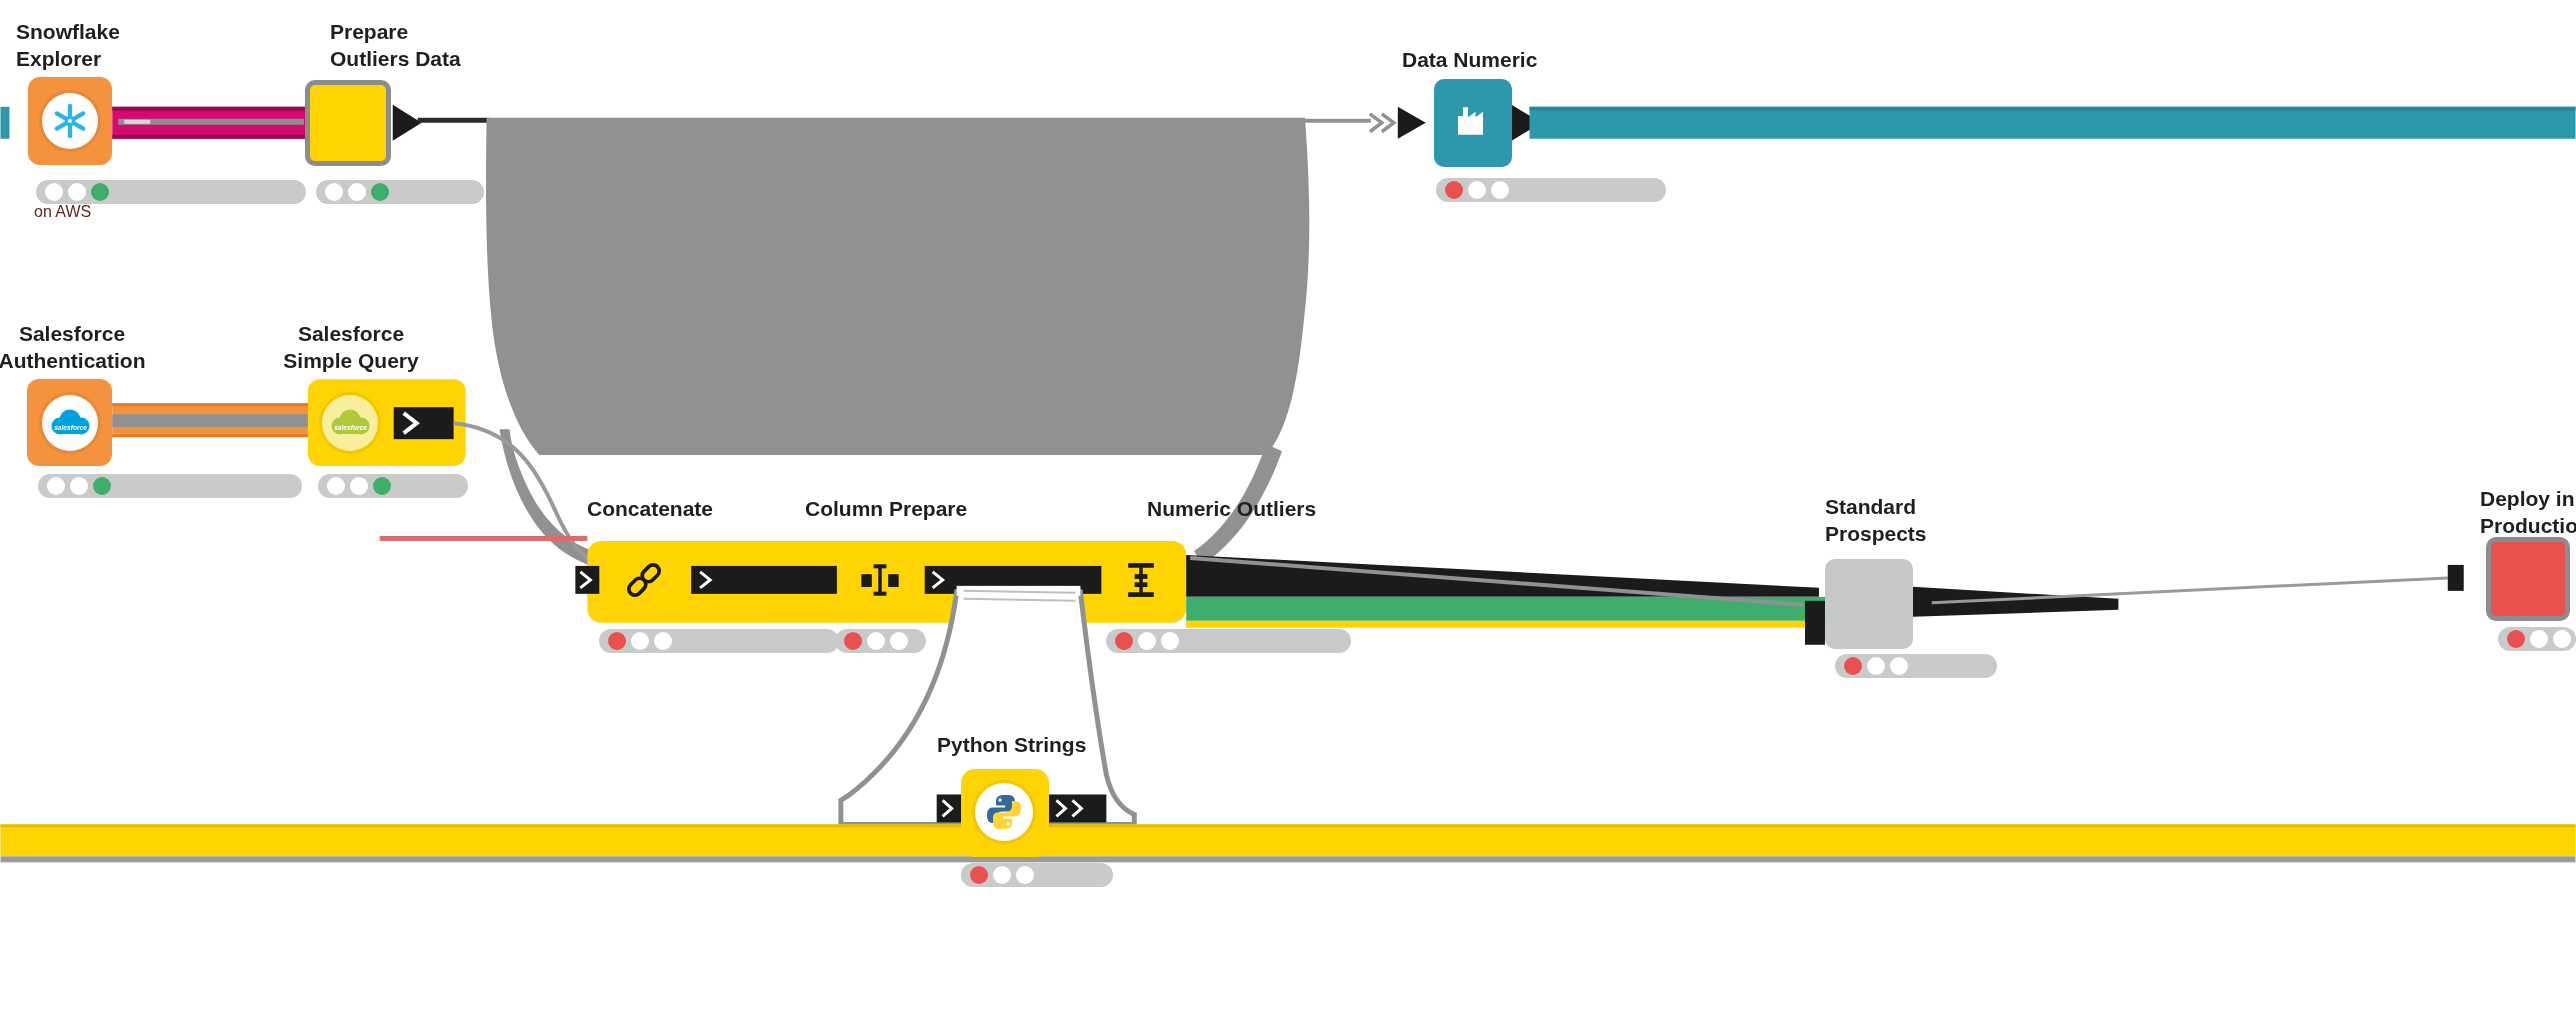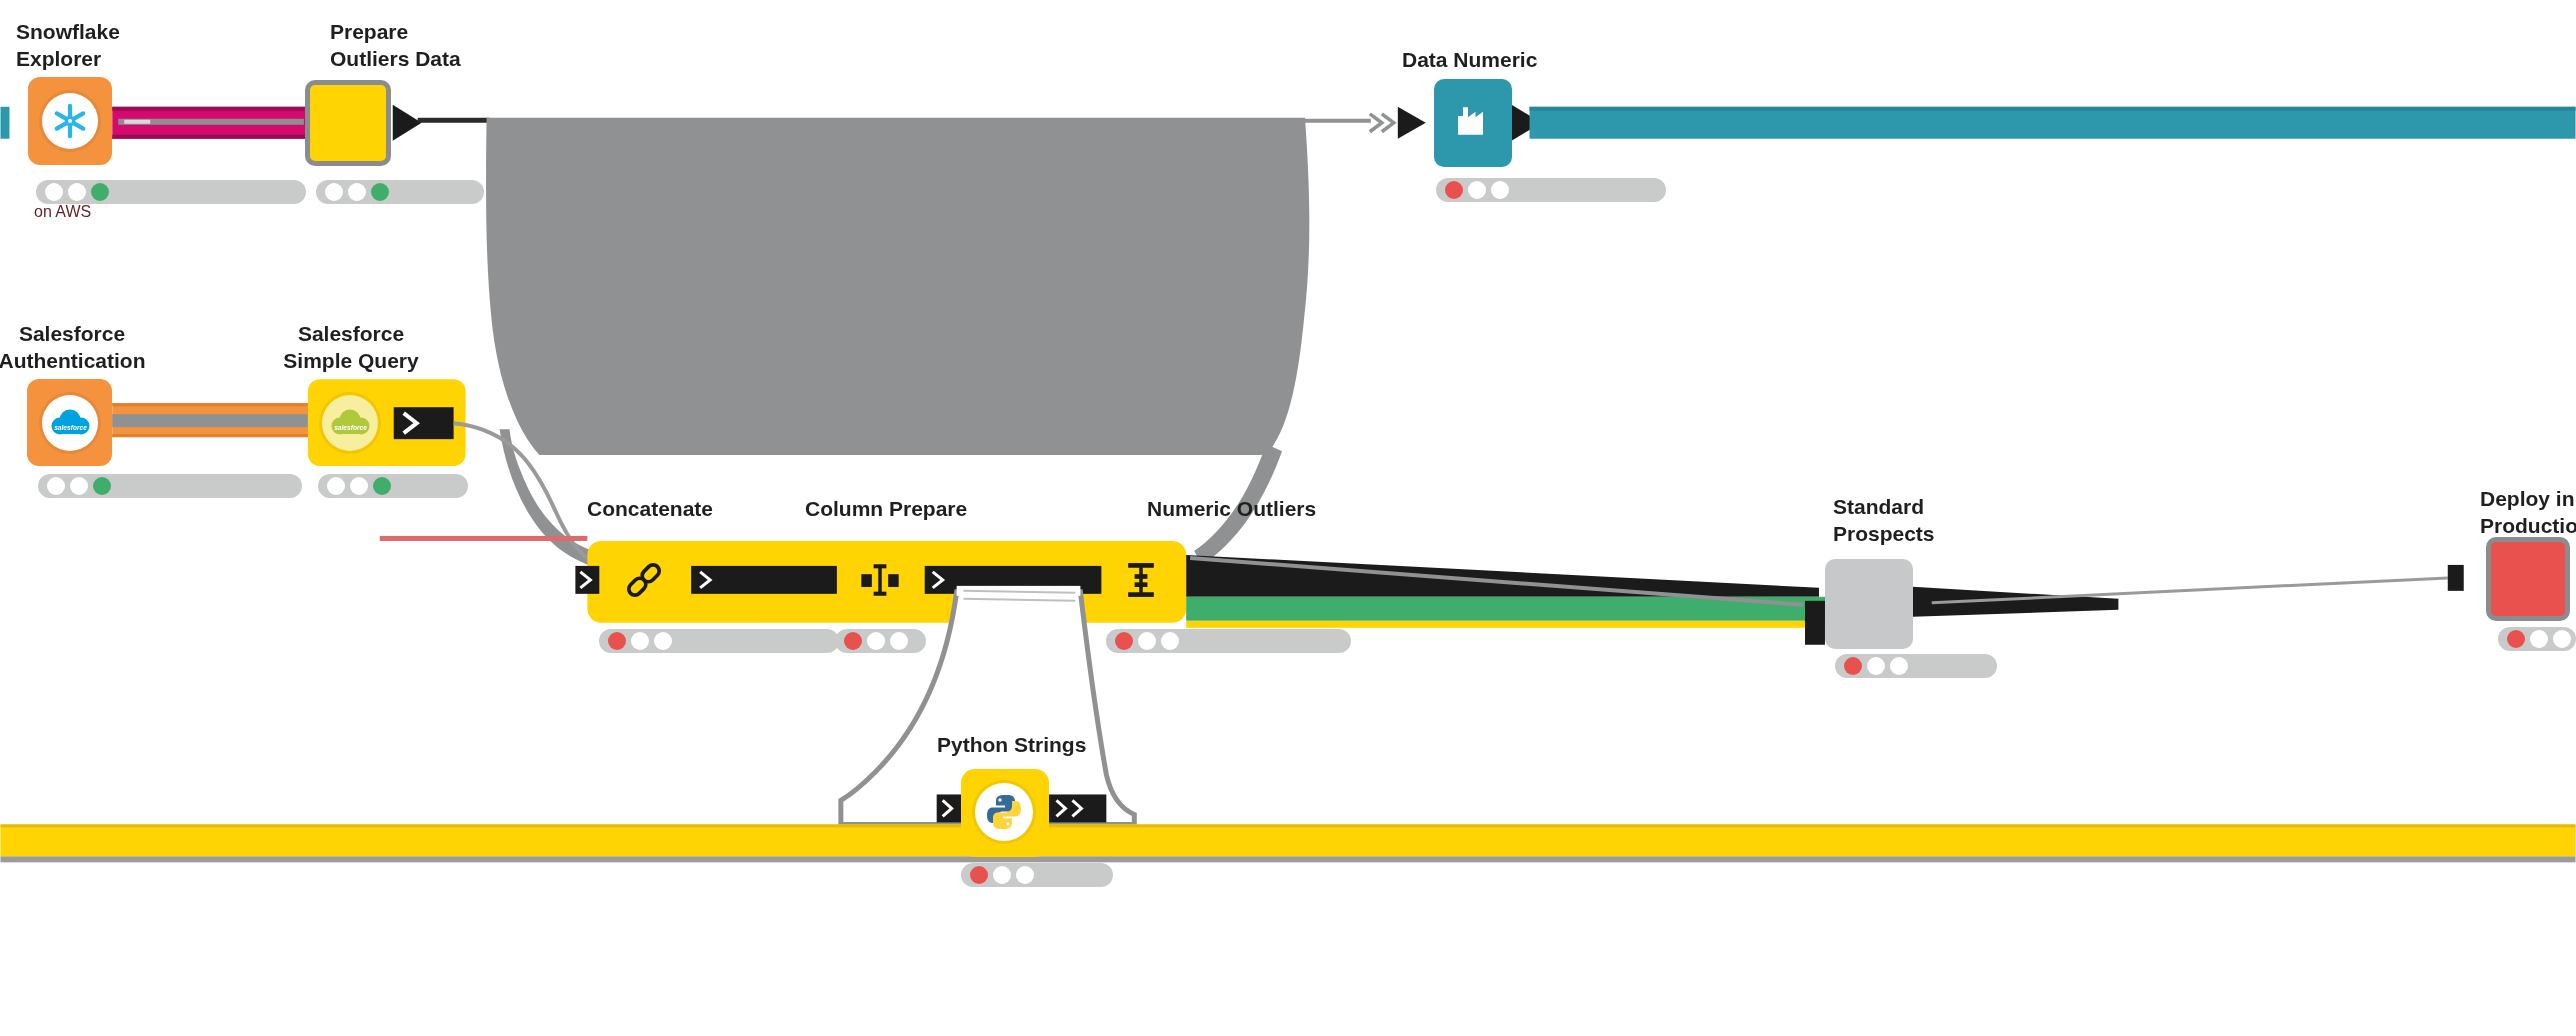--- a/index.html
+++ b/index.html
@@ -106,21 +106,21 @@
 
   <div class="lbl" style="left:16px;top:18px;"><div>Snowflake</div><div>Explorer</div></div>
   <div class="lbl" style="left:330px;top:18px;"><div>Prepare</div><div>Outliers Data</div></div>
   <div class="lbl" style="left:1402px;top:46px;"><div>Data Numeric</div></div>
   <div class="lbl lbl-c" style="left:72px;top:320px;"><div>Salesforce</div><div>Authentication</div></div>
   <div class="lbl lbl-c" style="left:351px;top:320px;"><div>Salesforce</div><div>Simple Query</div></div>
   <div class="lbl" style="left:587px;top:495px;"><div>Concatenate</div></div>
   <div class="lbl" style="left:805px;top:495px;"><div>Column Prepare</div></div>
   <div class="lbl" style="left:1104px;top:495px;margin-left:43px;"><div>Numeric Outliers</div></div>
   <div class="lbl" style="left:937px;top:731px;"><div>Python Strings</div></div>
-  <div class="lbl" style="left:1825px;top:493px;margin-left:8px;"><div>Standard</div><div>Prospects</div></div>
+  <div class="lbl" style="left:1825px;top:493px;"><div>Standard</div><div>Prospects</div></div>
   <div class="lbl" style="left:2480px;top:485px;"><div>Deploy in</div><div>Production</div></div>
   <div class="ann" style="left:34px;top:203px;">on AWS</div>
 
   <div class="node r12" style="left: 28px; top: 77px; width: 84px; height: 88px; background-color: rgb(245, 146, 62);"></div>
   <div class="circ" style="left:42px;top:93px;width:56px;height:56px;">
     <svg width="38" height="38" viewBox="0 0 40 40">
       <g stroke="#29B5E8" stroke-width="4.5" stroke-linecap="round">
         <line x1="20" y1="4" x2="20" y2="36"></line>
           <line x1="6.1" y1="12" x2="33.9" y2="28"></line>
           <line x1="6.1" y1="28" x2="33.9" y2="12"></line>

